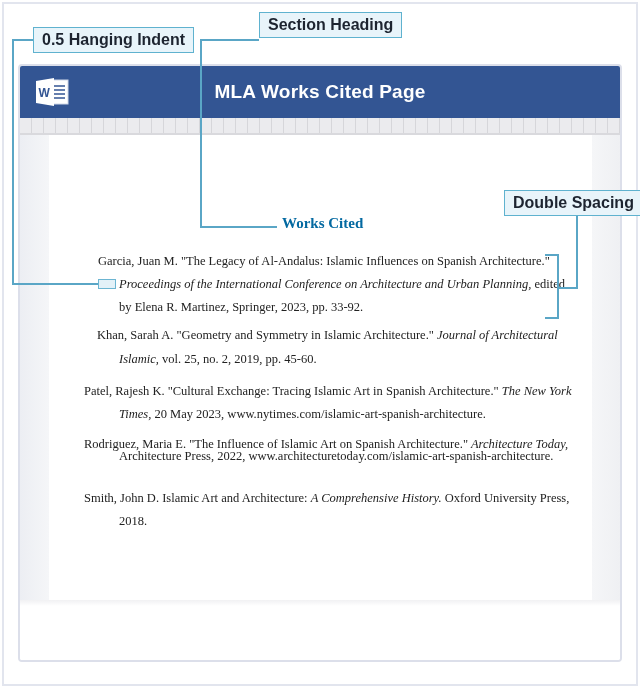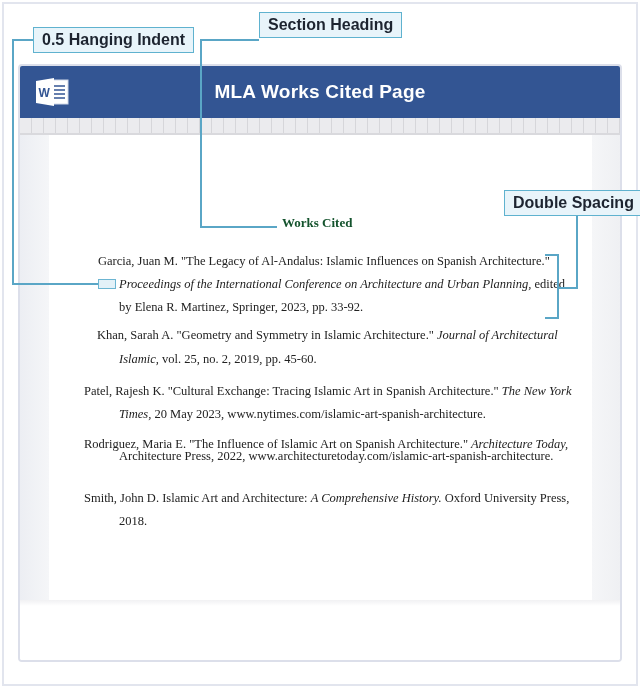--- a/index.html
+++ b/index.html
@@ -55,21 +55,21 @@
     position: absolute; left: 250px; top: 14px; height: 26px; display: flex; align-items: flex-end; margin-top: 40px;
   }
   .brand-logo { width: 24px; height: 24px; margin-right: 4px; }
   .brand-name { font-family: "DejaVu Sans", sans-serif; font-size: 15px; font-weight: bold; letter-spacing: -0.6px; }
   .brand-shark { color: #3d6ea6; }
   .brand-papers { color: #4fb3d9; }
 
   
   .works-heading {
     position: absolute; left: 282px; top: 215px; font-family: "Liberation Serif", serif;
-    font-size: 13px; font-weight: bold; color: #14532d;
+    font-size: 15px; font-weight: bold; color: #0369a1;
   }
   .entry-line {
     position: absolute; font-family: "Liberation Serif", serif; font-size: 12.5px; color: #222;
     white-space: nowrap;
   }
   .entry-line i { font-style: italic; }
 
   
   .callout {
     position: absolute; height: 26px; line-height: 24px; padding: 0 8px;

